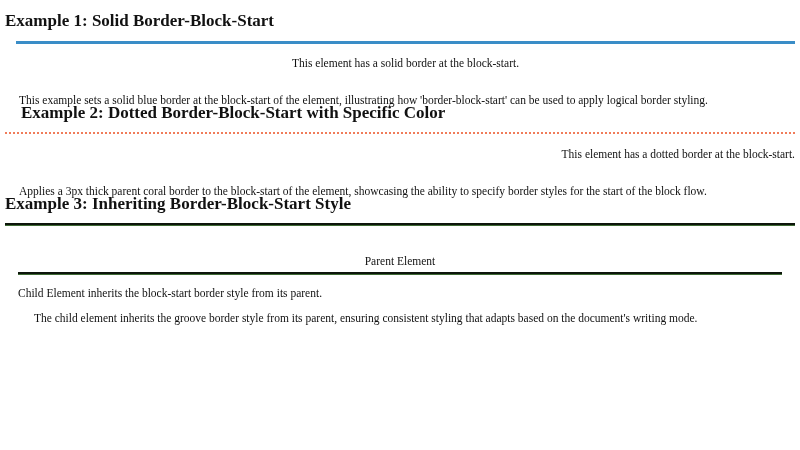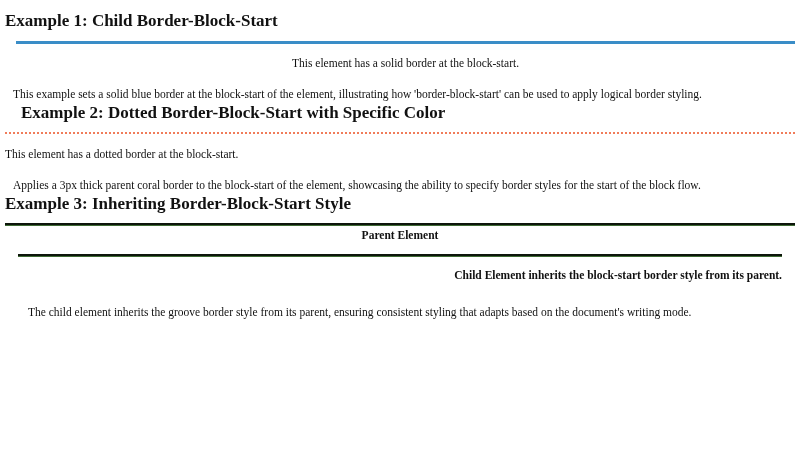--- a/index.html
+++ b/index.html
@@ -20,73 +20,72 @@
     }
     h2 {
       font-family: "Liberation Serif", "DejaVu Serif", serif;
       font-size: 17px;
       font-weight: bold;
       margin: 0;
       line-height: 20px;
       color: #111;
     }
     p {
-      margin: 8px;
+      margin: 14px;
       font-size: 11.5px;
       line-height: 14px;
     }
     .h-ex1 { position: absolute; left: 5px; top: 11px; }
     .box1 {
       position: absolute;
       left: 16px; right: 5px; top: 41px;
       border-block-start: 3px solid #3a8dc7;
       text-align: center;
       padding-top: 12px;
       font-size: 11.5px;
       line-height: 14px;
     }
     .p-ex1 { position: absolute; left: 5px; top: 79px; }
 
     .h-ex2 { position: absolute; left: 5px; top: 103px; margin-left: 16px; }
     .box2 {
       position: absolute;
       left: 5px; right: 5px; top: 132px;
       border-block-start: 2px dotted #f07c5a;
-      text-align: left;
+      text-align: right;
       padding-top: 13px;
       font-size: 11.5px;
       line-height: 14px;
     }
     .p-ex2 { position: absolute; left: 5px; top: 170px; }
 
     .h-ex3 { position: absolute; left: 5px; top: 194px; font-family: Liberation Serif, serif; }
     .parent {
       position: absolute;
       left: 5px; right: 5px; top: 223px;
       border-block-start: 3px groove #3f6b35;
       text-align: center;
-      padding-top: 2px;
+      padding-top: 28px;
       font-size: 11.5px;
       line-height: 14px;
-      font-weight: bold;
     }
     .child {
-      margin: 12px 13px;
+      margin: 4px 13px;
       border-block-start: 3px groove #3f6b35;
       padding-top: 11px;
-      text-align: right;
+      text-align: left;
     }
     .p-ex3 { position: absolute; left: 20px; top: 297px; }
   </style>
 </head>
 <body>
 
 <div class="page">
 
-  <h2 class="h-ex1">Example 1: Child Border-Block-Start</h2>
+  <h2 class="h-ex1">Example 1: Solid Border-Block-Start</h2>
   <div class="box1">
     <span>This element has a solid border at the block-start.</span>
   </div>
   <p class="p-ex1">This example sets a solid blue border at the block-start of the element, illustrating how 'border-block-start' can be used to apply logical border styling.</p>
 
   <h2 class="h-ex2">Example 2: Dotted Border-Block-Start with Specific Color</h2>
   <div class="box2">
     <span>This element has a dotted border at the block-start.</span>
   </div>
   <p class="p-ex2">Applies a 3px thick parent coral border to the block-start of the element, showcasing the ability to specify border styles for the start of the block flow.</p>

